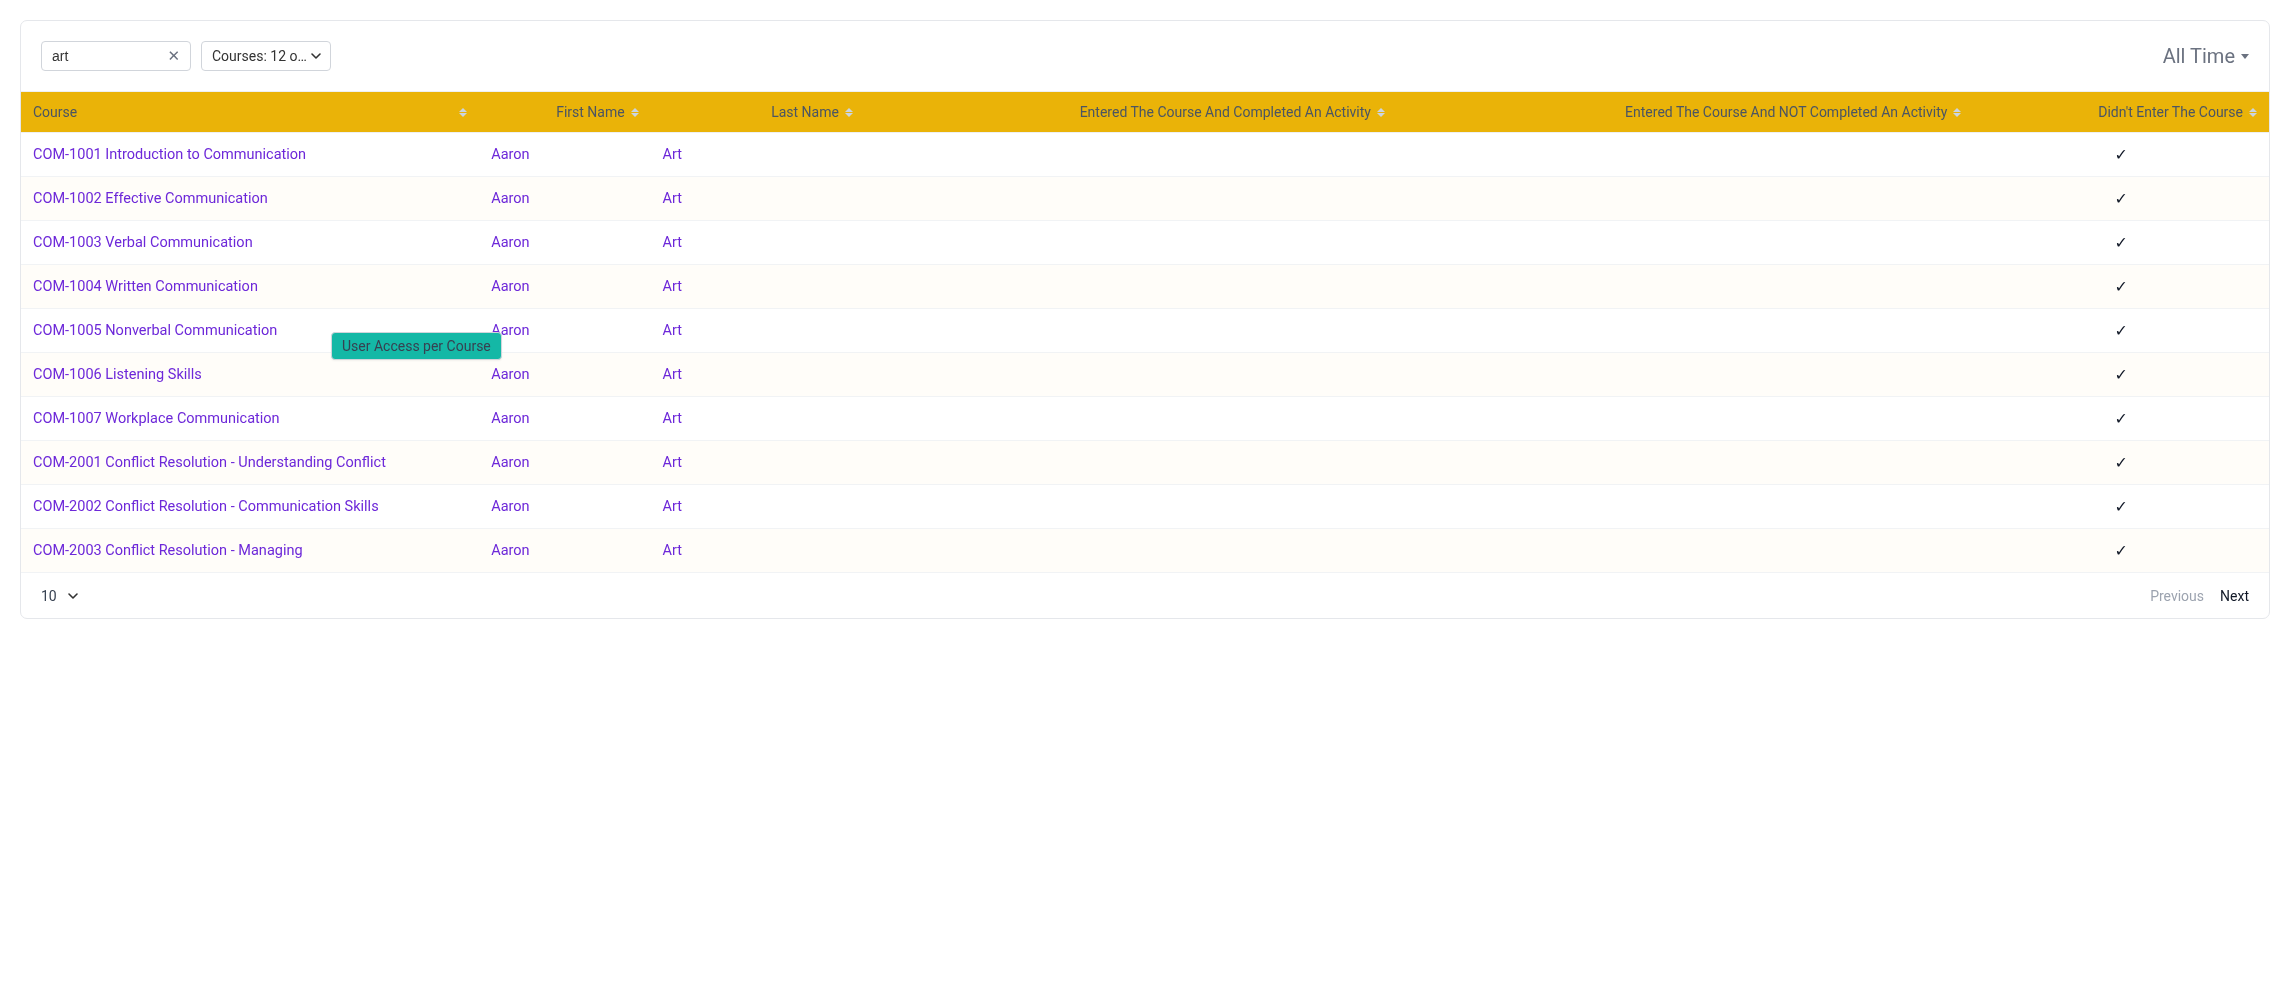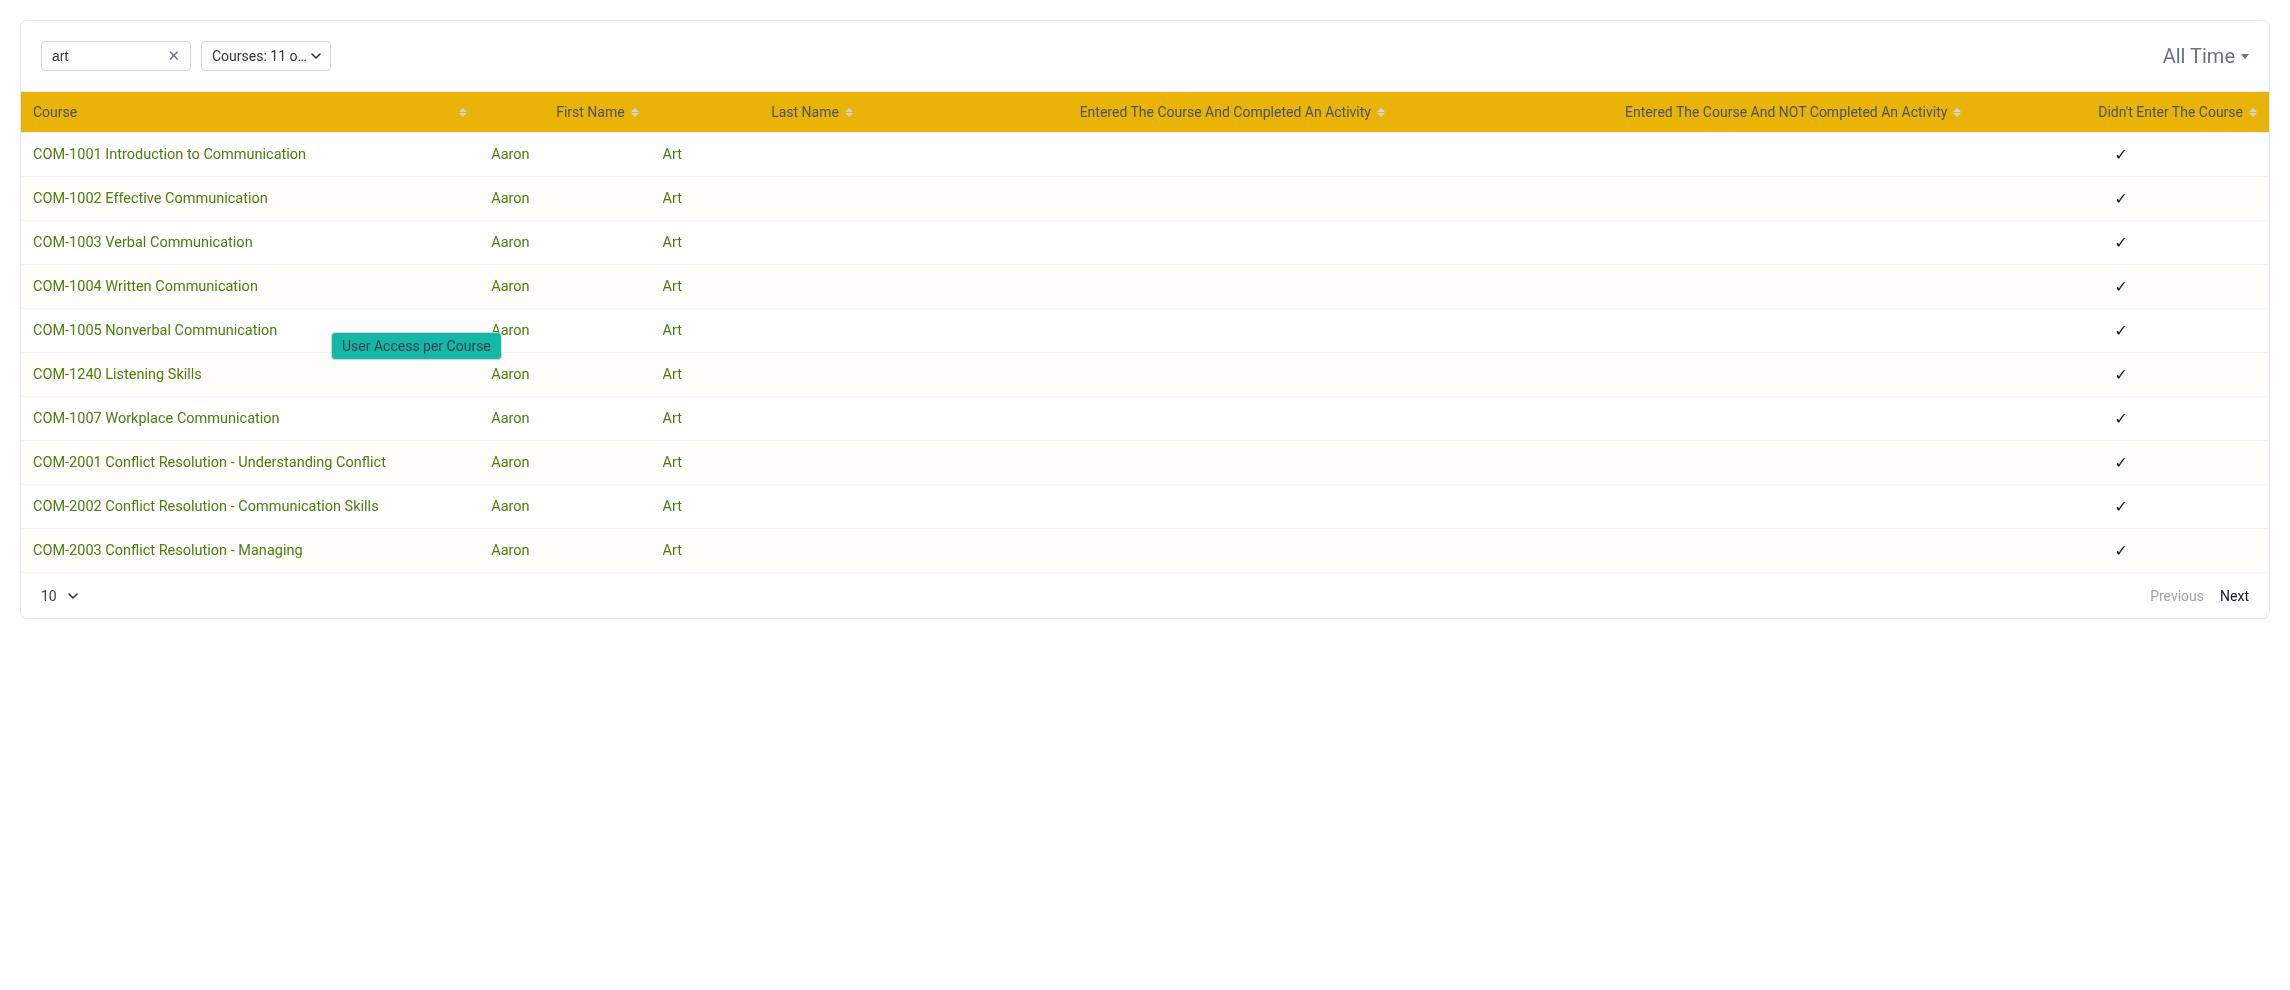--- a/index.html
+++ b/index.html
@@ -133,21 +133,21 @@
   .sort-icon .down { border-top: 4px solid #cbd5e1; }
 
   tbody td {
     padding: 12px 12px;
     border-bottom: 1px solid #f1f3f5;
     vertical-align: middle;
     font-size: 14.5px;
   }
   tbody tr:nth-child(even) td { background: #fffdf9; }
   tbody tr:nth-child(odd) td { background: #fff; }
-  .link { color: #4d7c0f; cursor: pointer; }
+  .link { color: #6d28d9; cursor: pointer; }
   .check {
     text-align: center;
     font-size: 16px;
     color: #111827;
   }
   .col-course { width: 310px; }
   .col-first { width: 116px; }
   .col-last { width: 145px; }
   .col-c1 { width: 360px; }
   .col-c2 { width: 390px; }
@@ -199,21 +199,21 @@
 <body>
 
 <div class="container">
 
   <div class="top-bar">
     <div class="search-box">
       <input type="text" value="art" style="">
       <span class="clear">✕</span>
     </div>
     <div class="dropdown-filter">
-      <span class="label">Courses: 11 o…</span>
+      <span class="label">Courses: 12 o…</span>
       <span class="chevron">
         <svg viewBox="0 0 12 12" fill="none">
             <path d="M2 4l4 4 4-4" stroke="#333" stroke-width="1.6" stroke-linecap="round" stroke-linejoin="round"></path>
           </svg>
       </span>
     </div>
     <div class="spacer"></div>
     <div class="time-filter">
       <span>All Time</span>
       <span class="caret-sm"></span>
@@ -324,21 +324,21 @@
             </tr>
             <tr>
               <td><span class="link">COM-1005 Nonverbal Communication</span></td>
               <td><span class="link">Aaron</span></td>
               <td><span class="link">Art</span></td>
               <td class="check"></td>
               <td class="check"></td>
               <td class="check">✓</td>
             </tr>
             <tr>
-              <td><span class="link">COM-1240 Listening Skills</span></td>
+              <td><span class="link">COM-1006 Listening Skills</span></td>
               <td><span class="link">Aaron</span></td>
               <td><span class="link">Art</span></td>
               <td class="check"></td>
               <td class="check"></td>
               <td class="check">✓</td>
             </tr>
             <tr>
               <td><span class="link">COM-1007 Workplace Communication</span></td>
               <td><span class="link">Aaron</span></td>
               <td><span class="link">Art</span></td>

